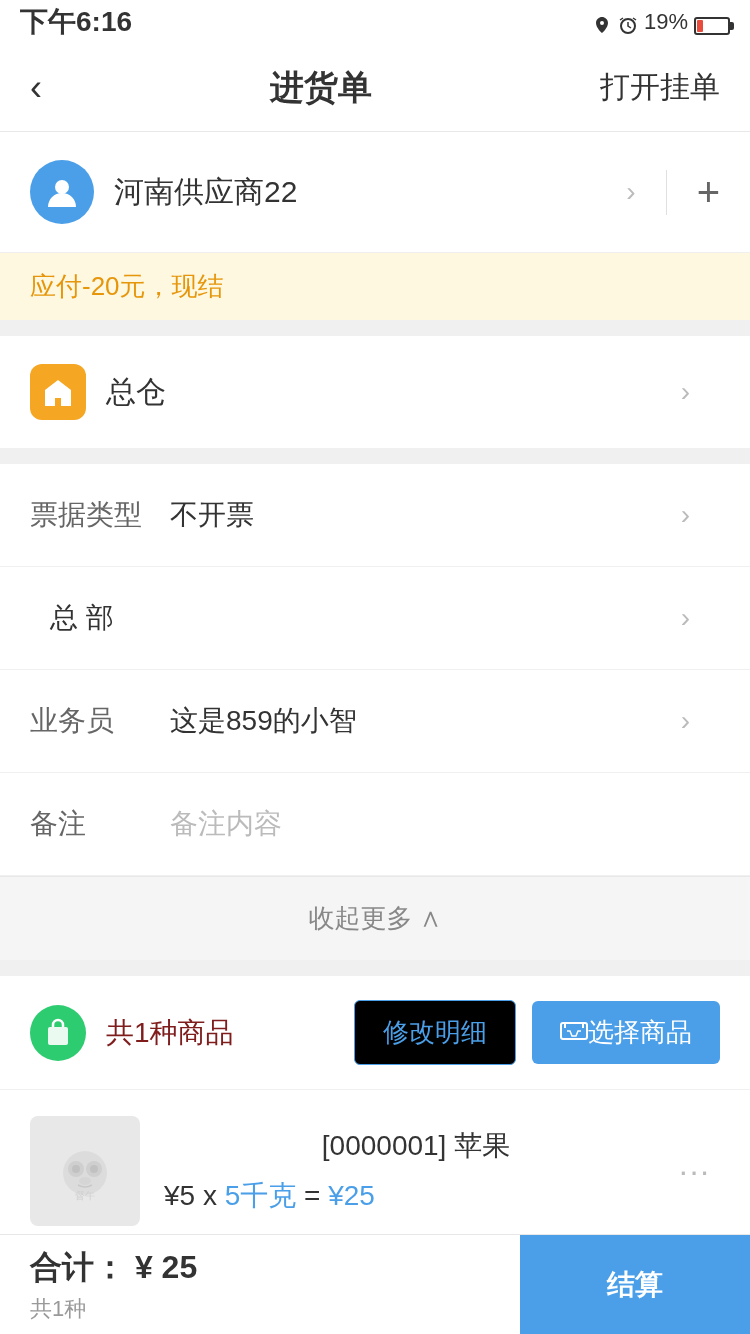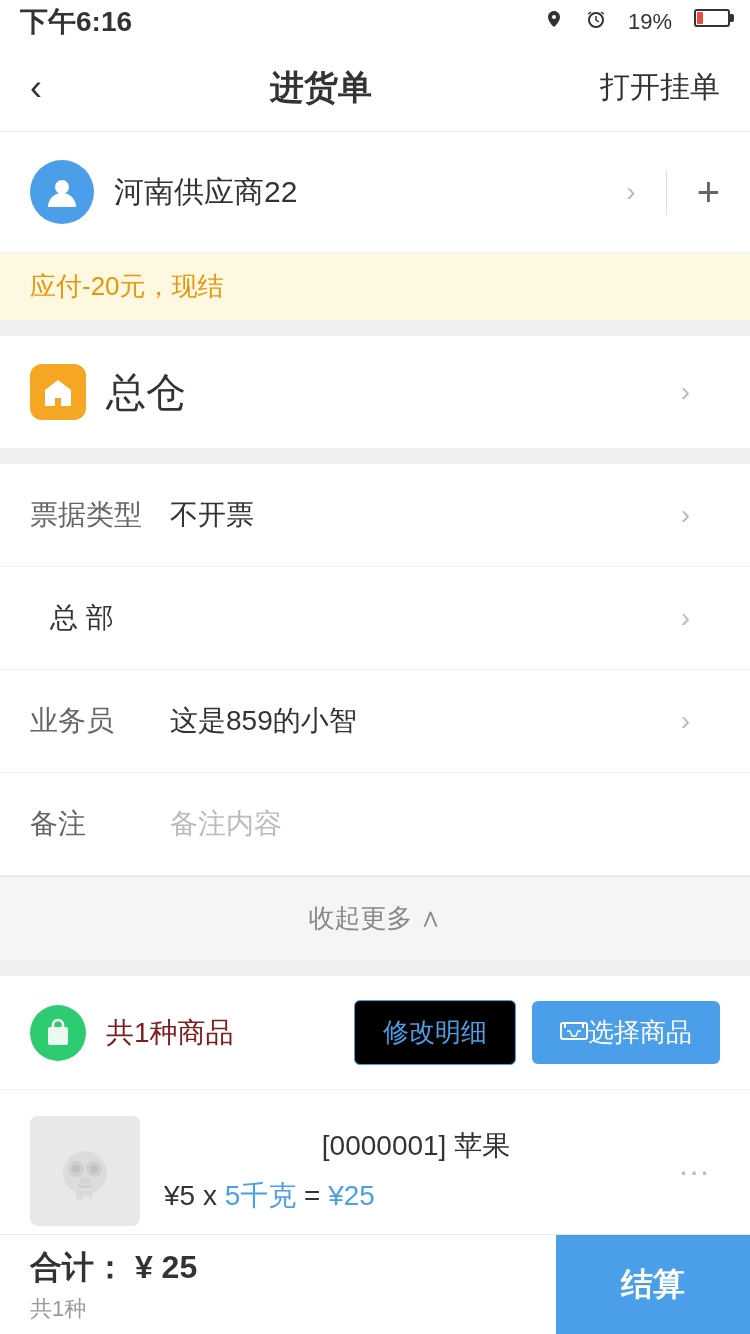--- a/index.html
+++ b/index.html
@@ -19,21 +19,21 @@
       height: 44px;
       display: flex;
       align-items: center;
       justify-content: space-between;
       padding: 0 20px;
       font-size: 24px;
       color: #333;
     }
     .status-left { display: flex; align-items: center; gap: 8px; }
     .status-center { font-weight: 600; font-size: 28px; }
-    .status-right { display: flex; align-items: flex-start; gap: 22px; font-size: 22px; }
+    .status-right { display: flex; align-items: flex-end; gap: 6px; font-size: 22px; }
     .battery {
       width: 36px; height: 18px;
       border: 2px solid #333;
       border-radius: 3px;
       position: relative;
       display: inline-block;
     }
     .battery::after {
       content: '';
       position: absolute;
@@ -137,21 +137,21 @@
     .warehouse-icon {
       width: 56px; height: 56px;
       border-radius: 12px;
       background: #f5a623;
       display: flex; align-items: center; justify-content: center;
       margin-right: 20px;
       flex-shrink: 0;
     }
     .warehouse-name {
       flex: 1;
-      font-size: 40px;
+      font-size: 30px;
       color: #333;
     }
 
     
     .form-row {
       display: flex;
       align-items: center;
       padding: 32px 30px;
       border-bottom: 1px solid #f0f0f0;
       background: #fff;
@@ -290,25 +290,25 @@
       height: 100px;
       background: #f5a623;
       color: #fff;
       font-size: 32px;
       font-weight: 600;
       border: none;
       cursor: pointer;
       display: flex; align-items: center; justify-content: center;
     }
     .btn-checkout {
-      width: 194px;
+      width: 230px;
       height: 100px;
       background: #4a9fe8;
       color: #fff;
-      font-size: 32px;
+      font-size: 28px;
       font-weight: 600;
       border: none;
       cursor: pointer;
       display: flex; align-items: center; justify-content: center;
     }
   </style>
 </head>
 <body>
 
 <div class="status-bar">

